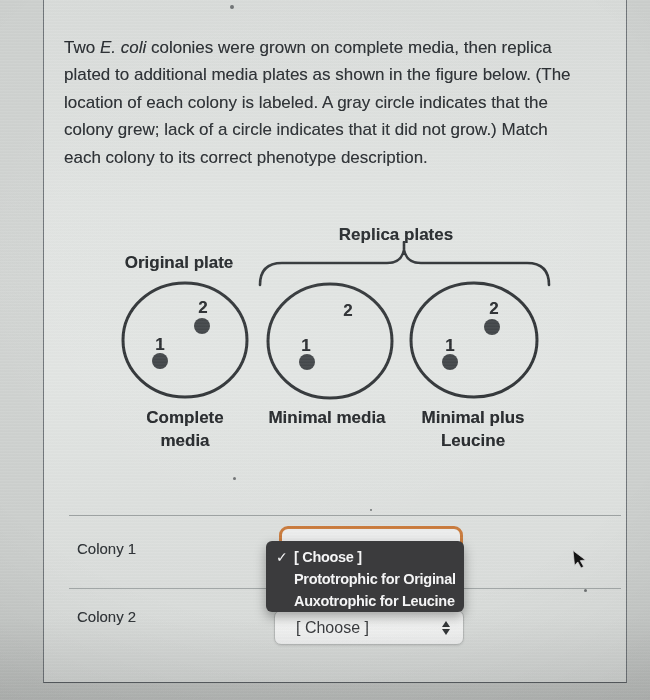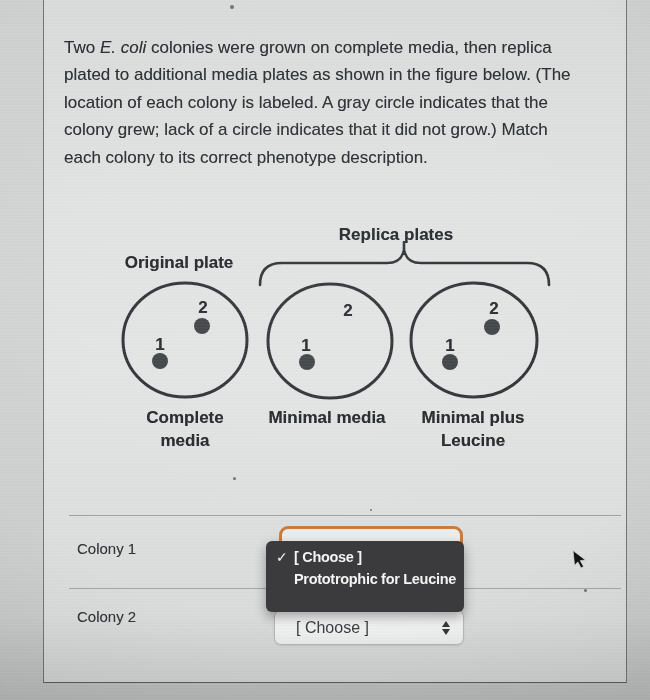--- a/index.html
+++ b/index.html
@@ -128,21 +128,24 @@
     <div class="row-label" style="left:33px;top:610px;">Colony 2</div>
 
     <div class="focus-select"></div>
 
     <div class="dropdown">
       <div class="dd-row">
         <span class="dd-check">✓</span>
         <span class="dd-label">[ Choose ]</span>
       </div>
       <div class="dd-row no-check">
-        <span class="dd-label">Prototrophic for Leucine</span>
+        <span class="dd-label">Prototrophic for Original</span>
+      </div>
+      <div class="dd-row no-check">
+        <span class="dd-label">Auxotrophic for Leucine</span>
       </div>
     </div>
 
     <div class="select-closed">
       <span class="val">[ Choose ]</span>
       <span class="stepper">
         <span class="tri-up"></span>
           <span class="tri-down"></span>
       </span>
     </div>

